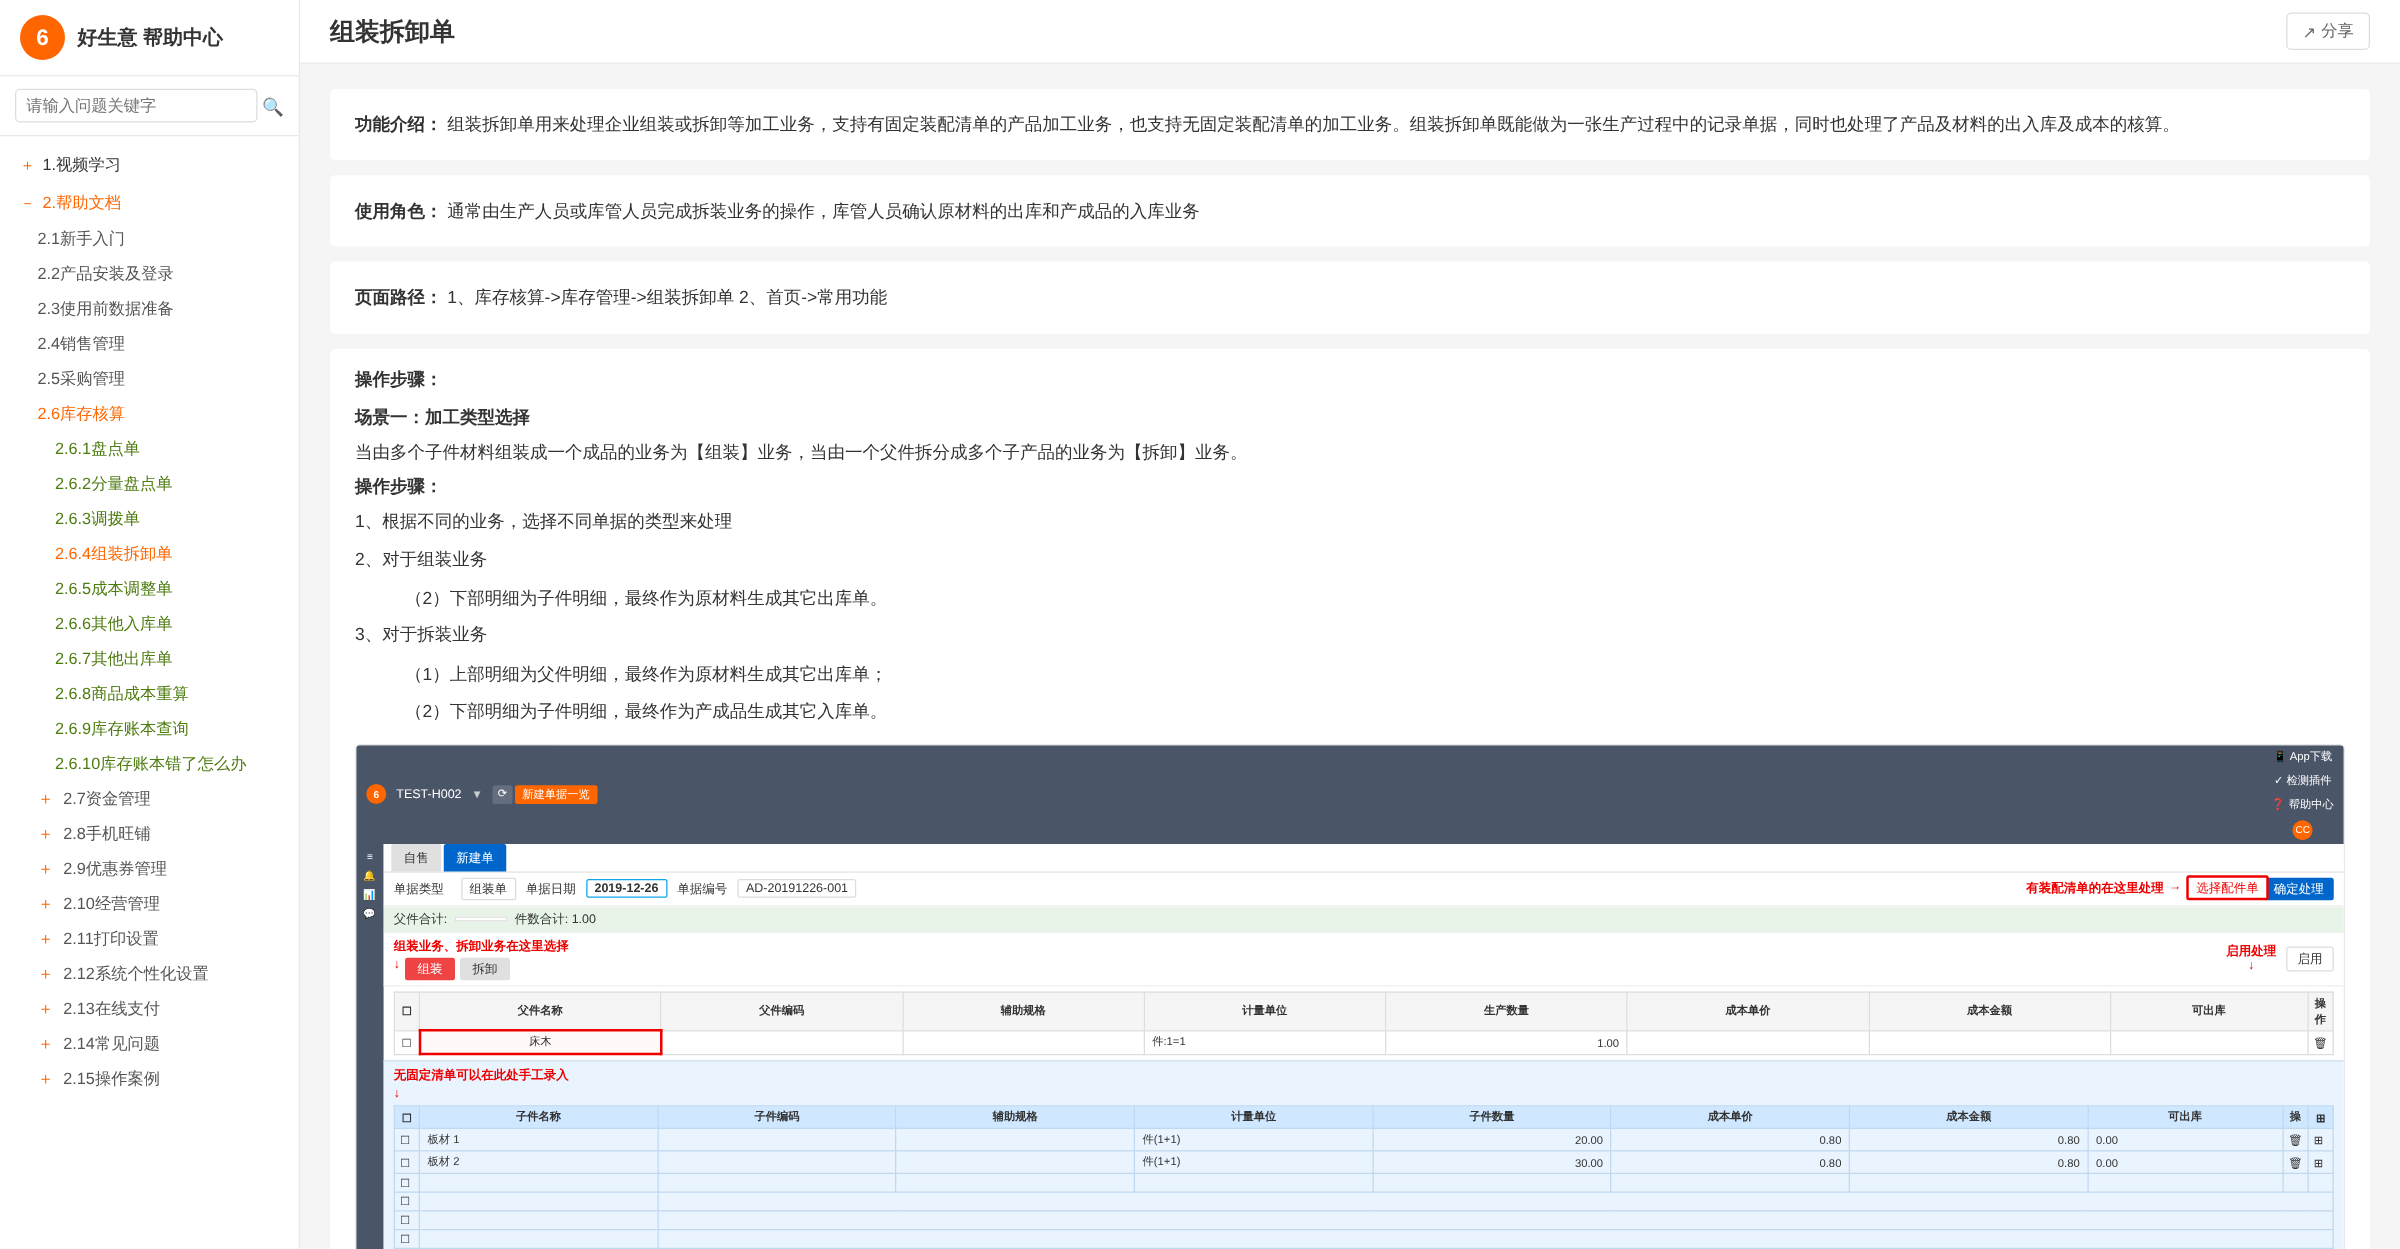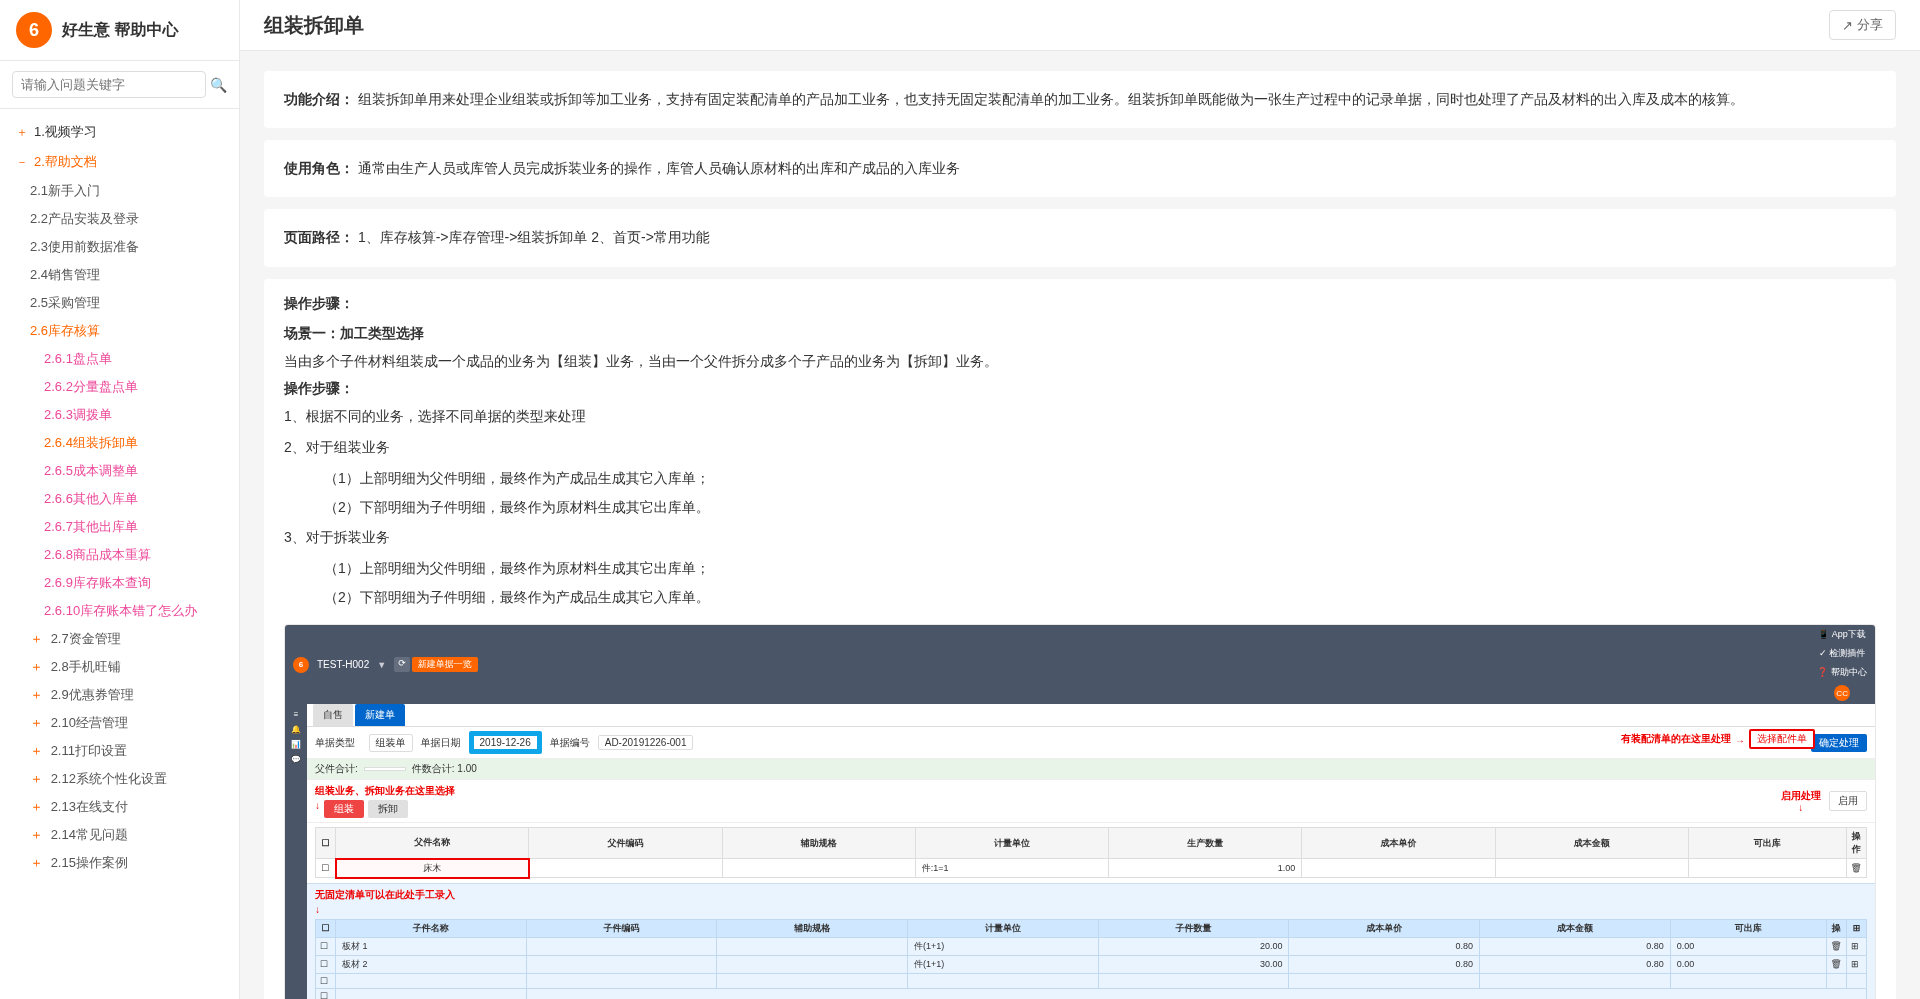--- a/index.html
+++ b/index.html
@@ -70,21 +70,21 @@
     .nav-sub-item {
       padding: 5px 16px 5px 30px;
       font-size: 13px;
       color: #555;
       cursor: pointer;
     }
     .nav-sub-item.active { color: #f60; }
     .nav-sub-sub-item {
       padding: 5px 16px 5px 44px;
       font-size: 13px;
-      color: #ec4899;
+      color: #4d7c0f;
       cursor: pointer;
     }
     .nav-sub-sub-item.active { color: #f60; font-weight: 500; }
 
     
     .main-content {
       flex: 1;
       display: flex;
       flex-direction: column;
       height: 100vh;
@@ -294,21 +294,20 @@
           <span>场景一：加工类型选择</span>
         </div>
         <div class="step-desc">
           <span>当由多个子件材料组装成一个成品的业务为【组装】业务，当由一个父件拆分成多个子产品的业务为【拆卸】业务。</span>
         </div>
         <div class="step-header">
           <span>操作步骤：</span>
         </div>
         <div class="step-desc">1、根据不同的业务，选择不同单据的类型来处理</div>
         <div class="step-desc">2、对于组装业务</div>
-        <div class="sub-sub-step">（1）上部明细为父件明细，最终作为产成品生成其它入库单；</div>
         <div class="sub-sub-step">（2）下部明细为子件明细，最终作为原材料生成其它出库单。</div>
         <div class="step-desc">3、对于拆装业务</div>
         <div class="sub-sub-step">（1）上部明细为父件明细，最终作为原材料生成其它出库单；</div>
         <div class="sub-sub-step">（2）下部明细为子件明细，最终作为产成品生成其它入库单。</div>
       </div>
 
       <div class="screenshot-container">
 
         <div style="background:#4a5568; padding:3px 8px; display:flex; align-items:center; justify-content:space-between; color:#fff; font-size:10px;">
           <div style="display:flex; align-items:center; gap:8px;">
@@ -341,21 +340,21 @@
 
             <div style="background:#fff; border-bottom:1px solid #ddd; display:flex; align-items:center; gap:2px; padding:0 6px;">
               <div style="background:#e0e0e0; color:#333; padding:4px 10px; font-size:10px; border-radius:2px 2px 0 0; cursor:pointer;">自售</div>
               <div style="background:#06c; color:#fff; padding:4px 10px; font-size:10px; border-radius:2px 2px 0 0; cursor:pointer;">新建单</div>
             </div>
 
             <div style="background:#fff; padding:4px 8px; border-bottom:1px solid #eee; display:flex; align-items:center; gap:8px; flex-wrap:wrap; font-size:10px; position:relative;">
               <span>单据类型 &nbsp;</span>
               <span style="border:1px solid #ddd; padding:1px 6px; border-radius:2px; background:#fff; font-size:10px;">组装单</span>
               <span>单据日期</span>
-              <span style="border:5px solid #0ea5e9; padding:1px 6px; border-radius:2px;">2019-12-26</span>
+              <span style="border:1px solid #0ea5e9; padding:1px 6px; border-radius:2px;font-weight:bold;">2019-12-26</span>
               <span>单据编号</span>
               <span style="border:1px solid #ddd; padding:1px 6px; border-radius:2px;">AD-20191226-001</span>
 
               <div style="position:absolute; right:60px; top:2px; display:flex; align-items:center; gap:4px;">
                 <span style="color:#e00; font-size:10px; font-weight:bold;">有装配清单的在这里处理</span>
                 <span style="color:#e00;">→</span>
                 <button style="background:#fff; border:2px solid #e00; color:#e00; padding:1px 6px; border-radius:2px; font-size:10px; cursor:pointer;">选择配件单</button>
               </div>
               <button style="background:#06c; border:none; color:#fff; padding:2px 8px; border-radius:2px; font-size:10px; cursor:pointer; margin-left:auto;">确定处理</button>
             </div>

